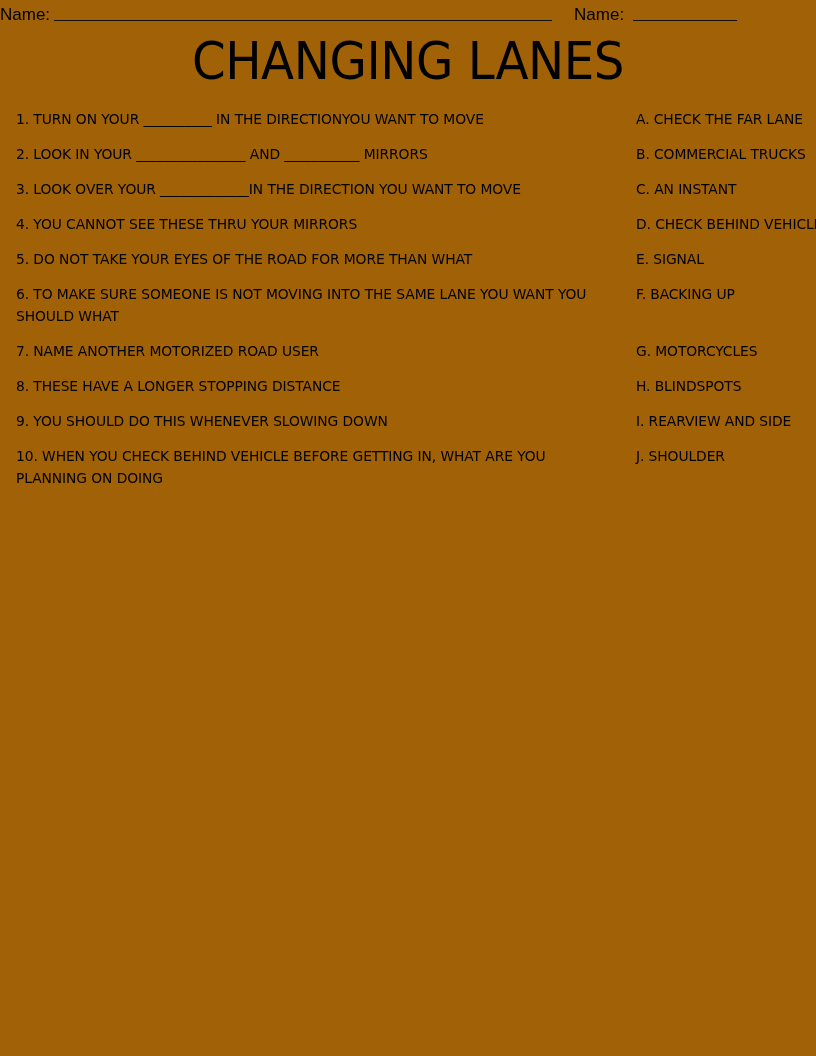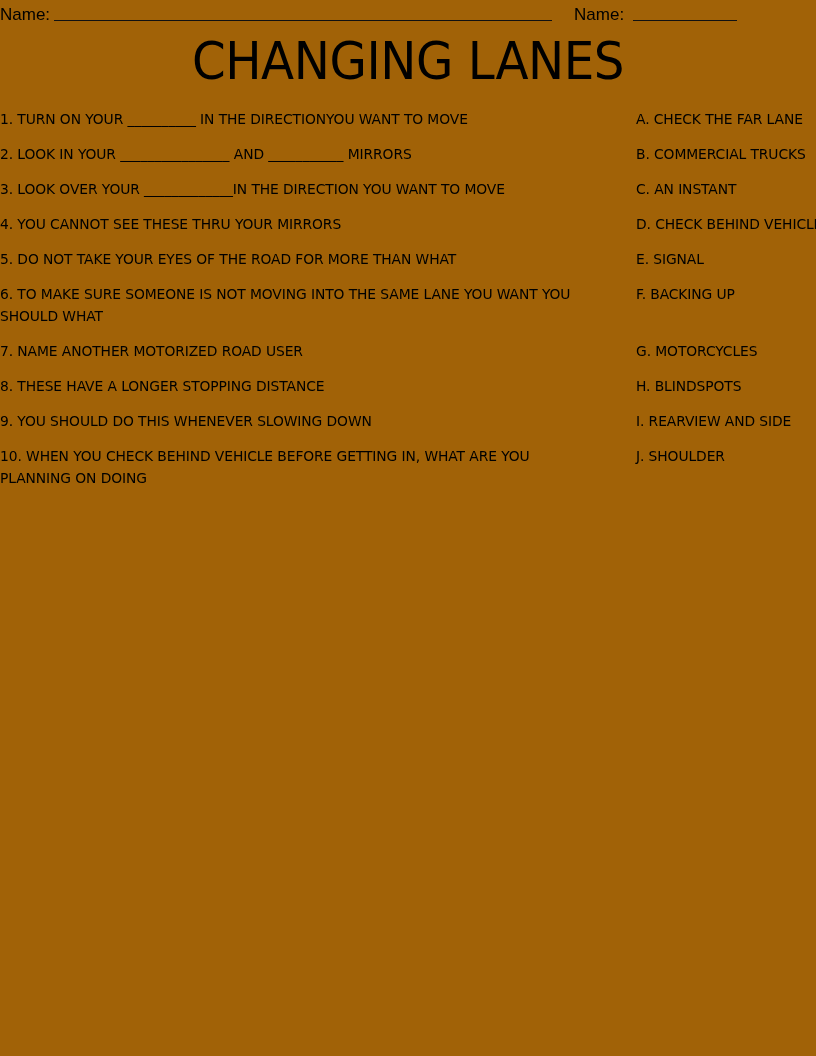--- a/index.html
+++ b/index.html
@@ -76,21 +76,21 @@
   .columns {
     position: absolute;
     top: 108px;
     left: 0px;
     width: 816px;
   }
 
   .questions-column {
     position: absolute;
     top: 0px;
-    left: 0px;
+    left: 16px;
     width: 600px;
   }
   .answers-column {
     position: absolute;
     top: 0px;
     left: 636px;
     width: 194px;
   }
 
   .q-item, .a-item {

